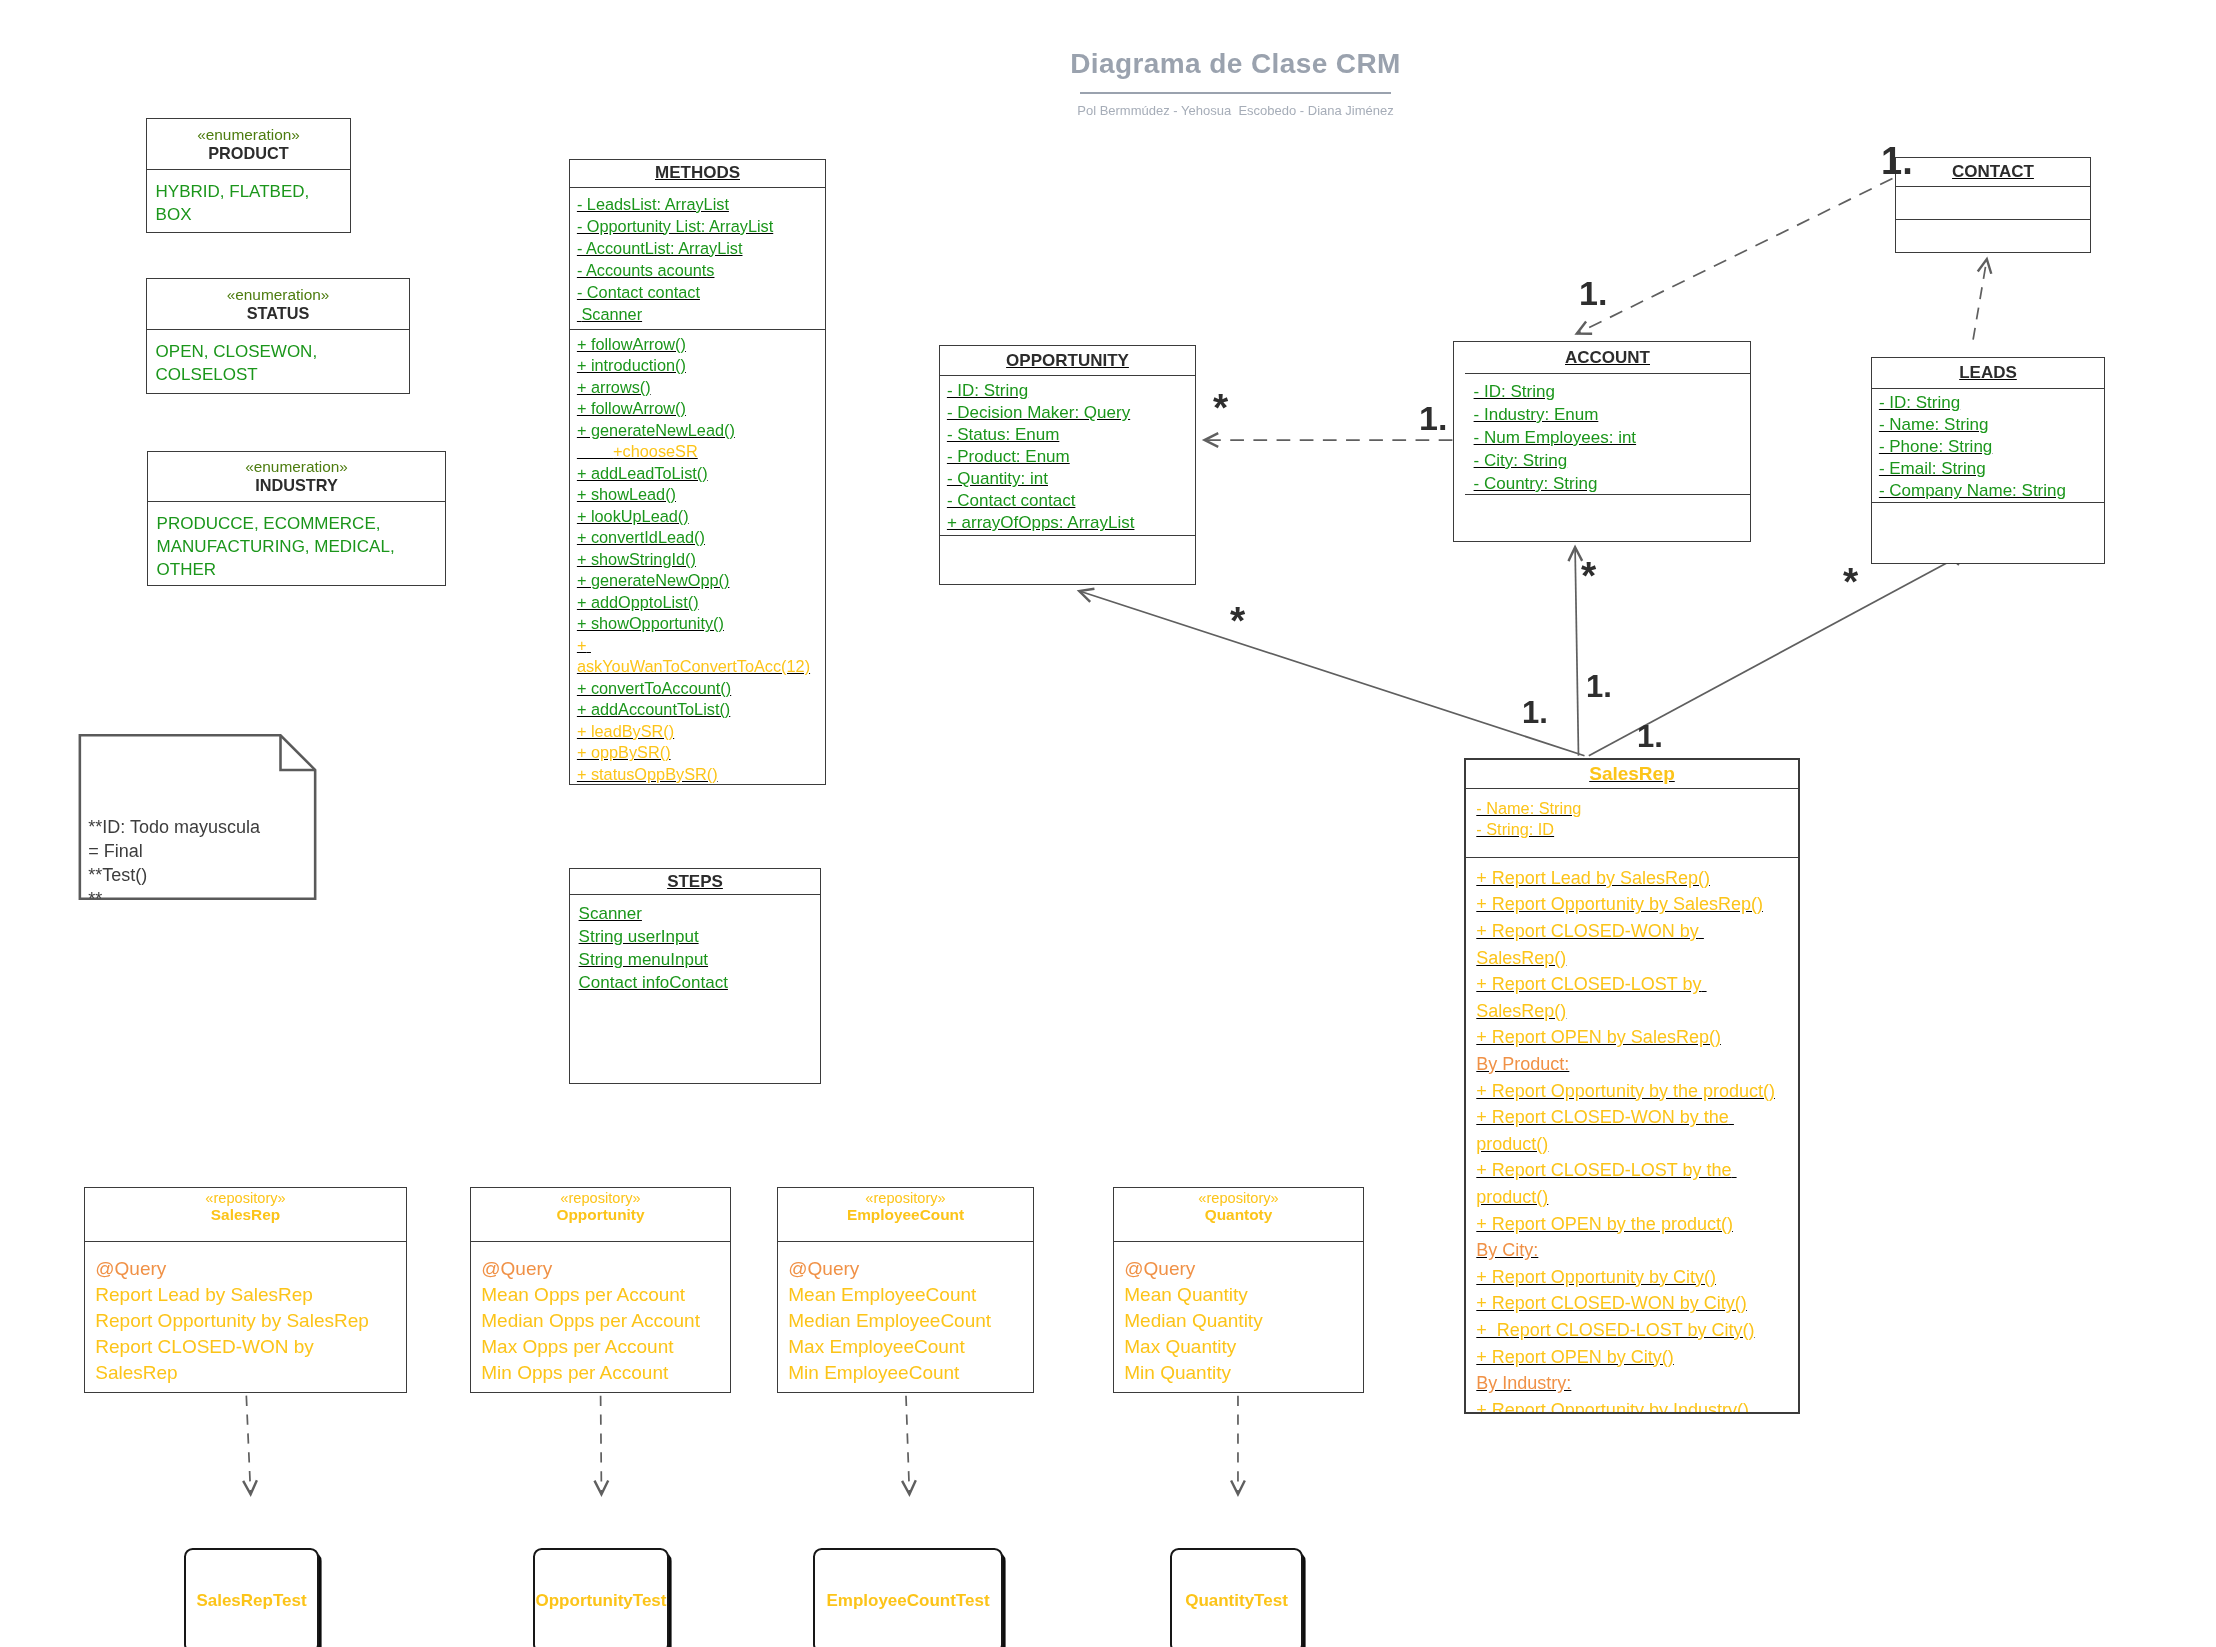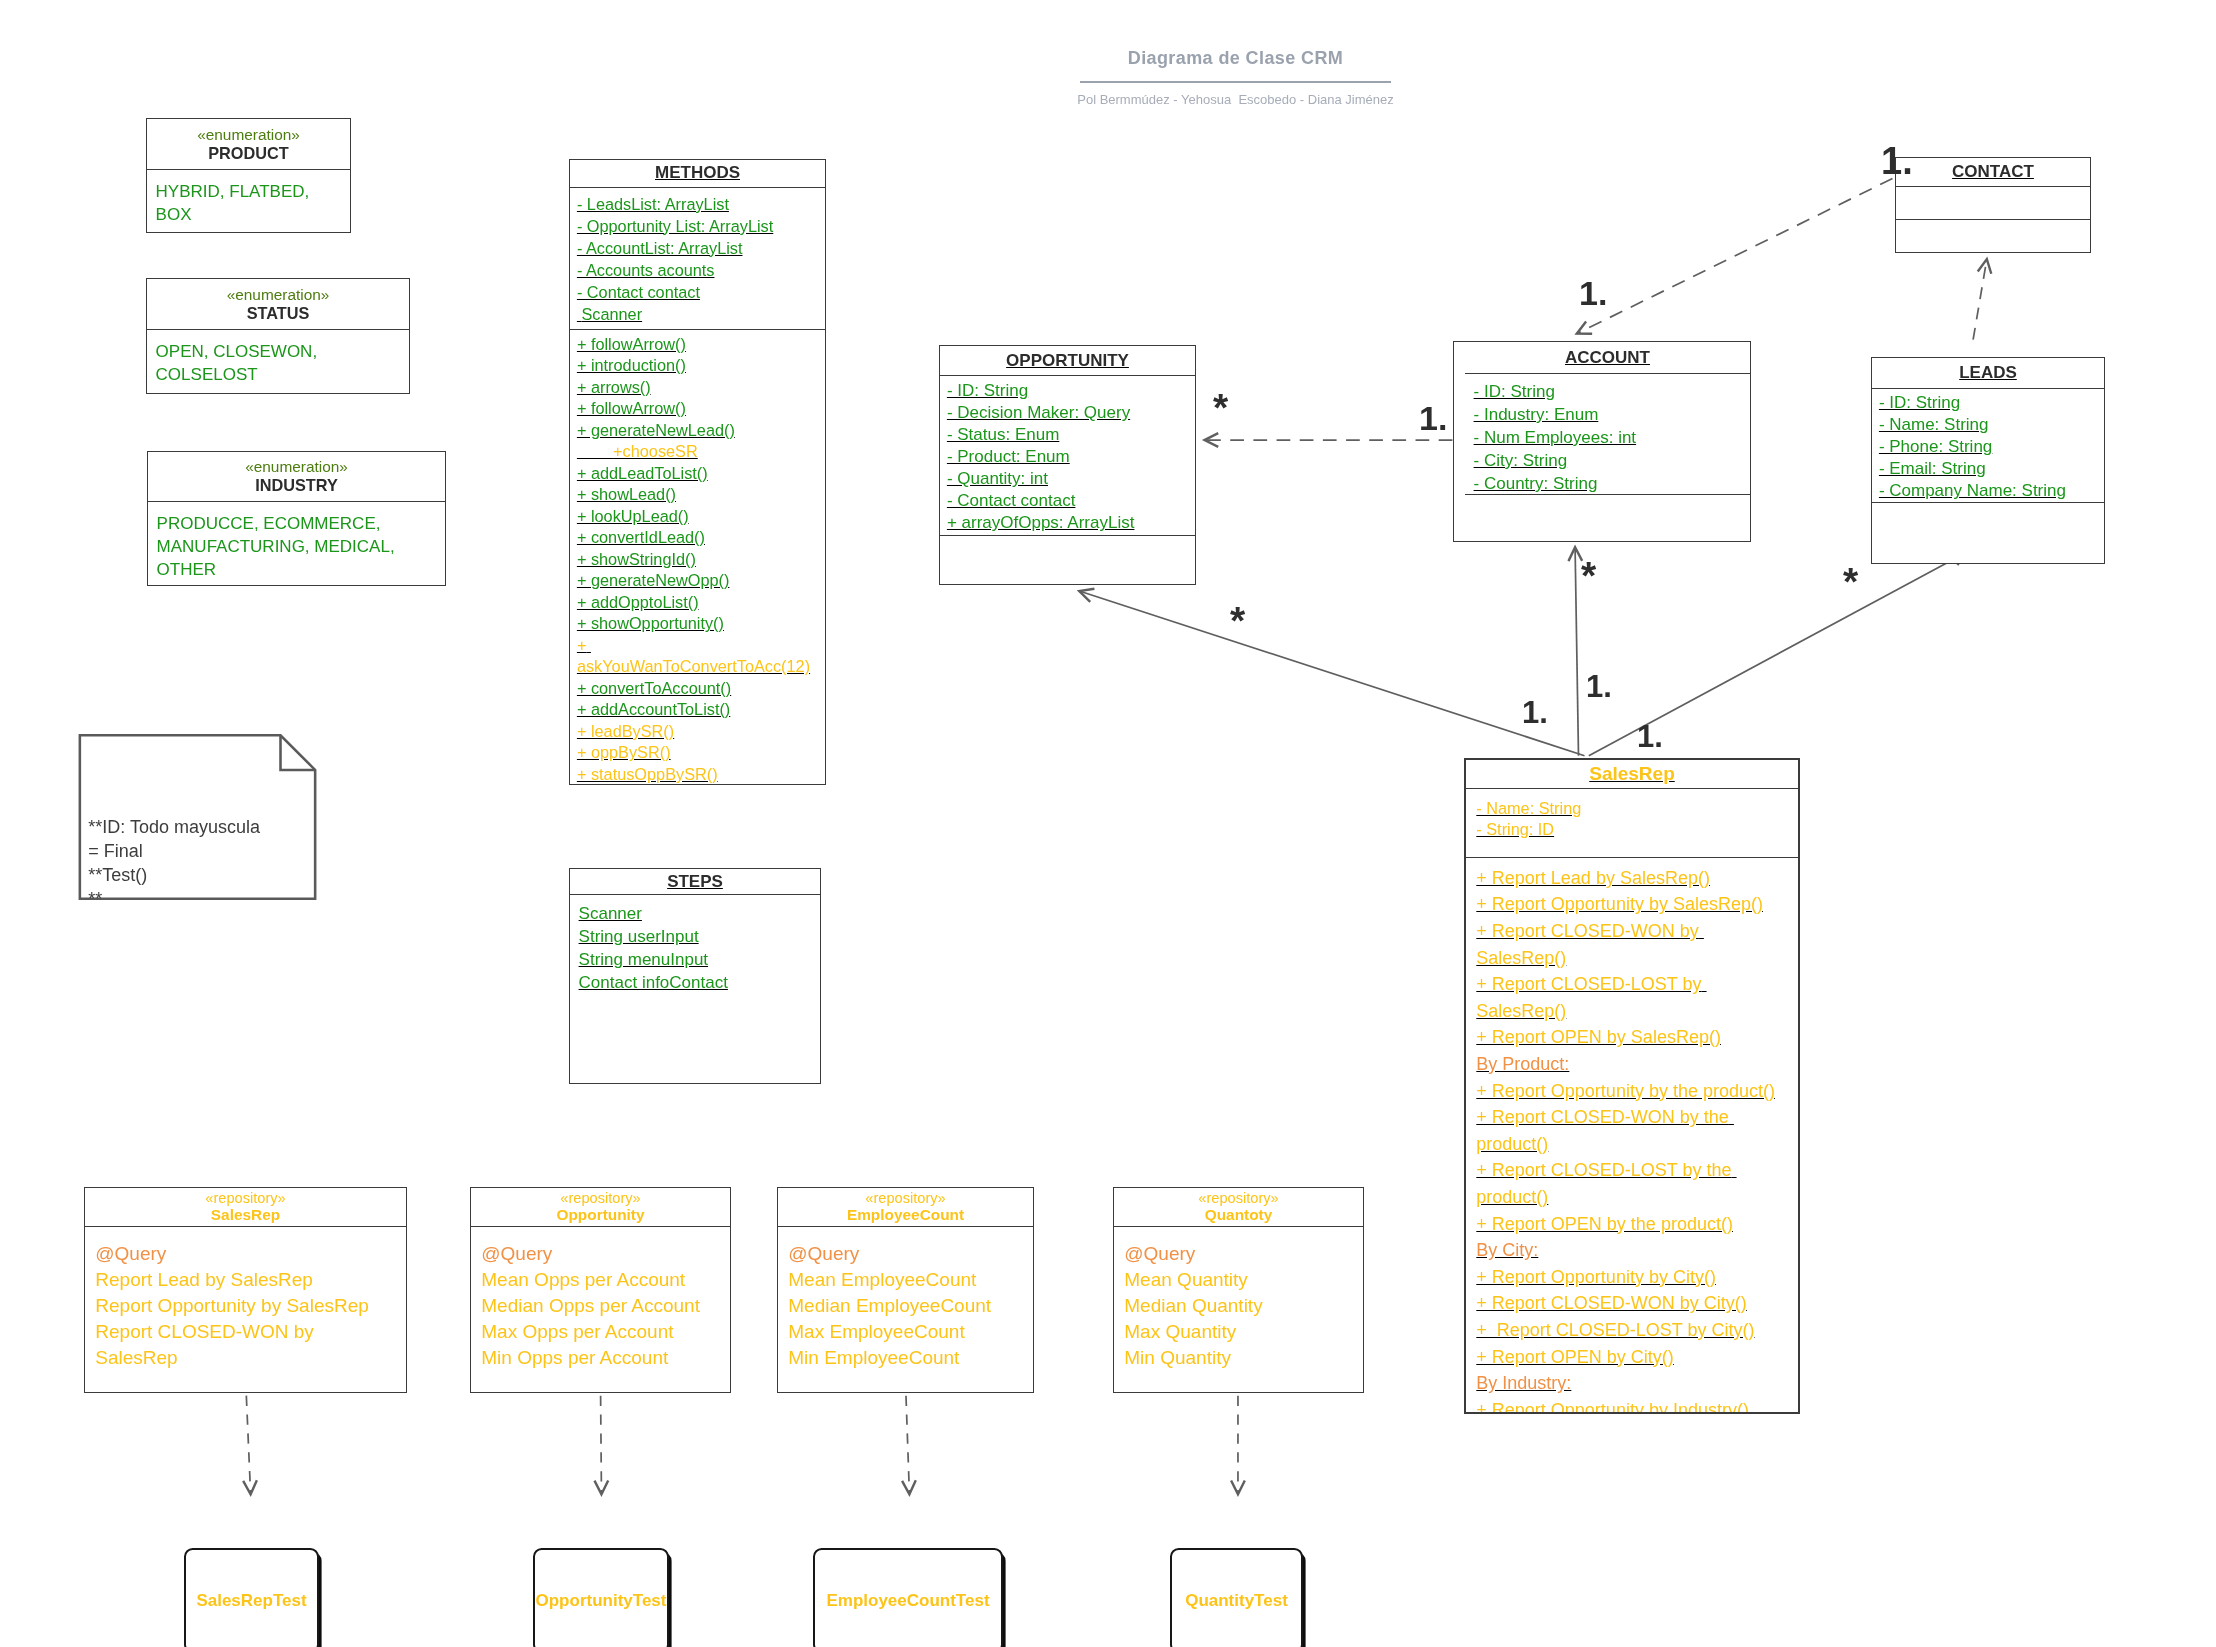--- a/index.html
+++ b/index.html
@@ -1,21 +1,21 @@
 <!DOCTYPE html>
 <html style="font-size:13.7px"><head>
 <meta charset="utf-8">
 <style>
   html,body{margin:0;padding:0;background:#fff;}
   #canvas{position:relative;width:2216px;height:1647px;background:#ffffff;
     font-family:"Liberation Sans","DejaVu Sans",sans-serif;overflow:hidden;}
 
   
   #header{position:absolute;left:978px;top:48px;width:515px;text-align:center;}
-  #header .t{font-size:18px;font-weight:bold;color:#9aa2ae;letter-spacing:0.4px;}
+  #header .t{font-size:28px;font-weight:bold;color:#9aa2ae;letter-spacing:0.4px;}
   #header .rule{width:311px;border-top:2.6px solid #9aa2ae;margin:12px auto 8.6px;}
   #header .s{font-size:13px;color:#a6adb8;white-space:pre-wrap;}
 
   
   .uml{position:absolute;background:#fff;border:1.7px solid #3b3b3b;box-sizing:border-box;
        display:flex;flex-direction:column;text-decoration:underline;}
   .uml-title{flex:none;display:flex;align-items:center;justify-content:center;
        font-weight:bold;font-size:17px;color:#2c2c2c;}
   .uml-sec{border-top:1.7px solid #3b3b3b;box-sizing:border-box;overflow:hidden;}
   .uml-sec.grow{flex:1;}
@@ -71,21 +71,21 @@
   #enum-industry .enum-head{height:49px;}
 
   
   #note{position:absolute;left:78px;top:734px;width:239px;height:166px;}
   #note svg{position:absolute;left:0;top:0;}
   #note .note-text{position:absolute;left:10.3px;top:8.6px;font-size:18px;line-height:24px;
         color:#3d3d3d;white-space:pre-wrap;}
 
   
   .repo{position:absolute;top:1187px;height:206px;background:#fff;border:1.7px solid #3b3b3b;
-        box-sizing:border-box;display:flex;flex-direction:column;}
+        box-sizing:border-box;display:flex;flex-direction:column;gap:15px;}
   .repo-head{flex:none;height:38px;display:flex;flex-direction:column;align-items:center;justify-content:center;}
   .repo-stereo{font-size:14.6px;color:#fcc419;}
   .repo-name{font-size:15.4px;font-weight:bold;color:#fcc419;}
   .repo-body{border-top:1.7px solid #3b3b3b;flex:1;padding:13.7px 10.3px;font-size:19px;line-height:26px;}
   #repo-salesrep{left:84px;width:323px;}
   #repo-opportunity{left:470px;width:261px;}
   #repo-employeecount{left:777px;width:257px;}
   #repo-quantity{left:1113px;width:251px;}
 
   

